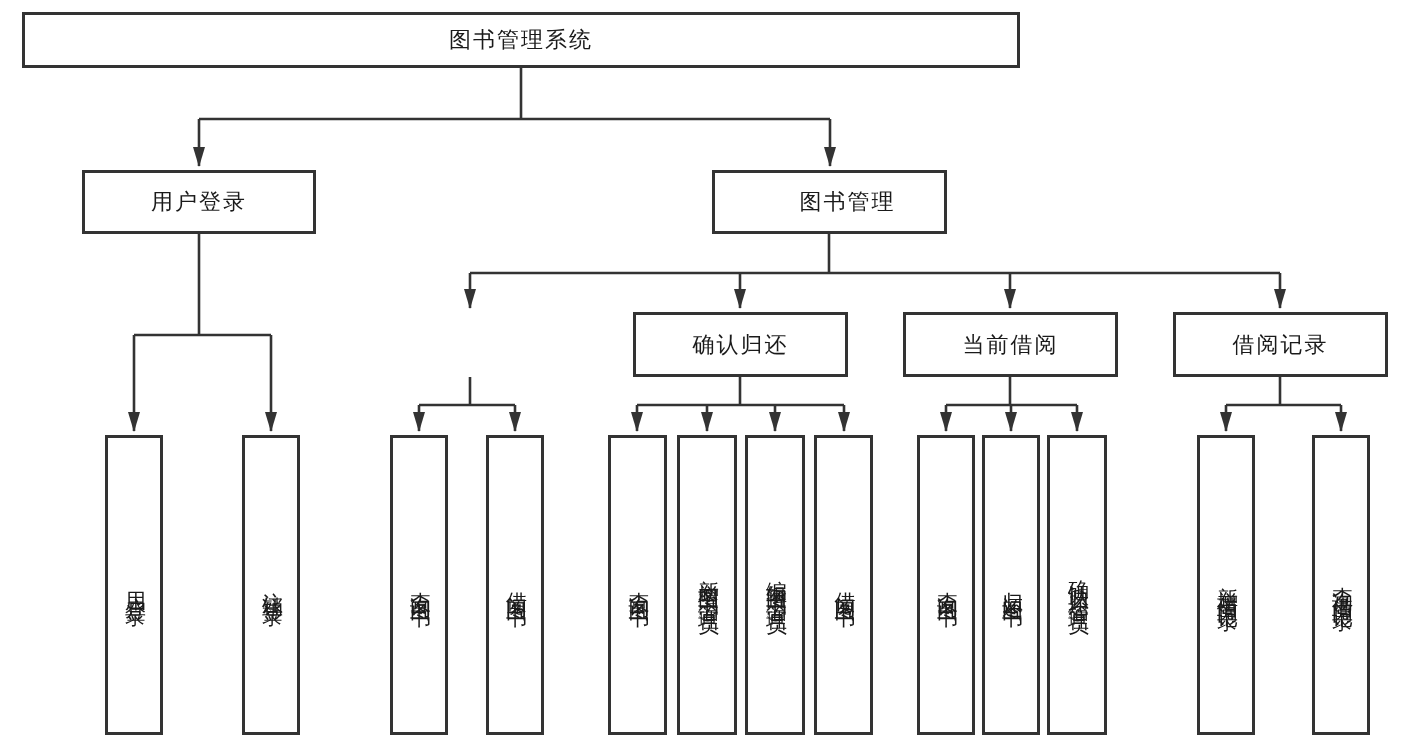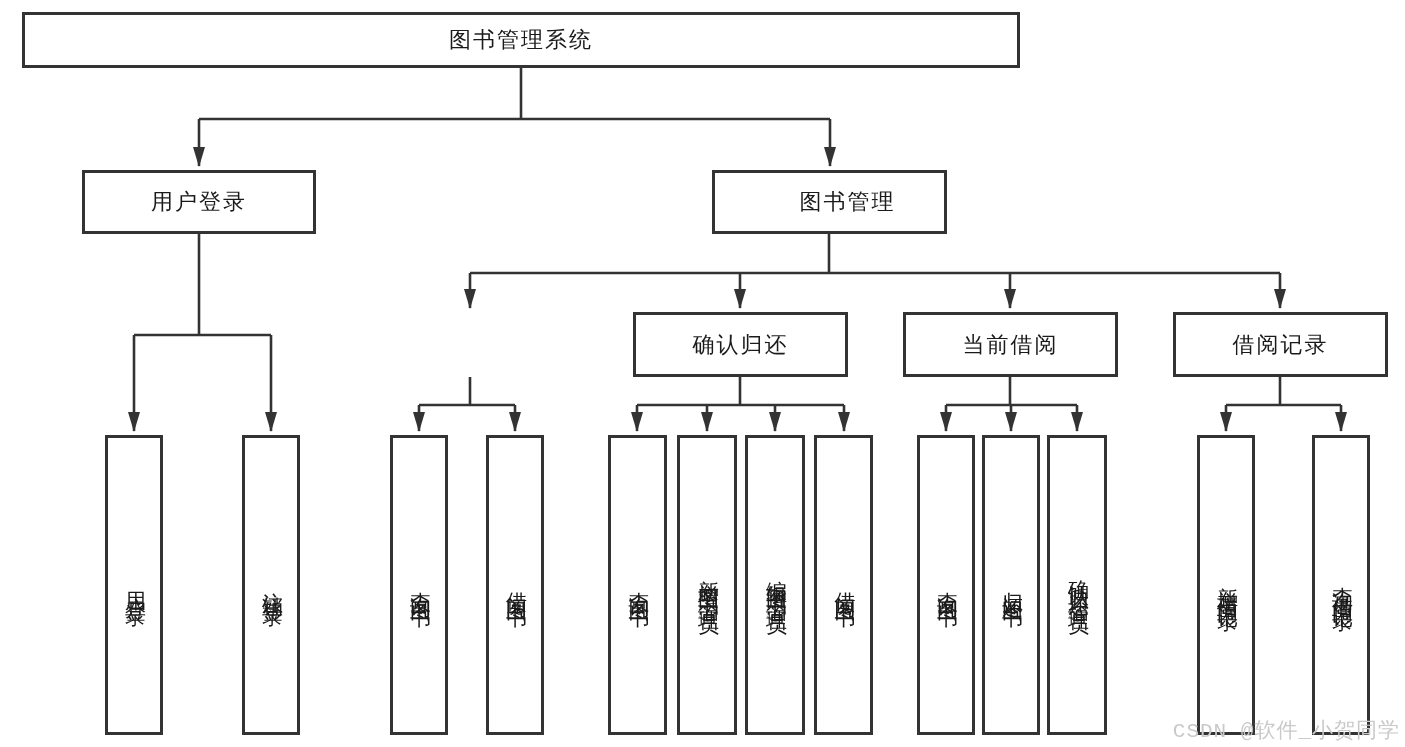--- a/index.html
+++ b/index.html
@@ -157,15 +157,14 @@
     <span class="vtext">确认归还（管理员）</span>
   </div>
 
   <div class="node v" style="left:1197px; width:58px;">
     <span class="vtext">新增借阅记录</span>
   </div>
   <div class="node v" style="left:1312px; width:58px;">
     <span class="vtext">查询借阅记录</span>
   </div>
 
-  <div id="watermark">CSDN @软件_小贺同学</div>
 
 </div>
 
 </body></html>

